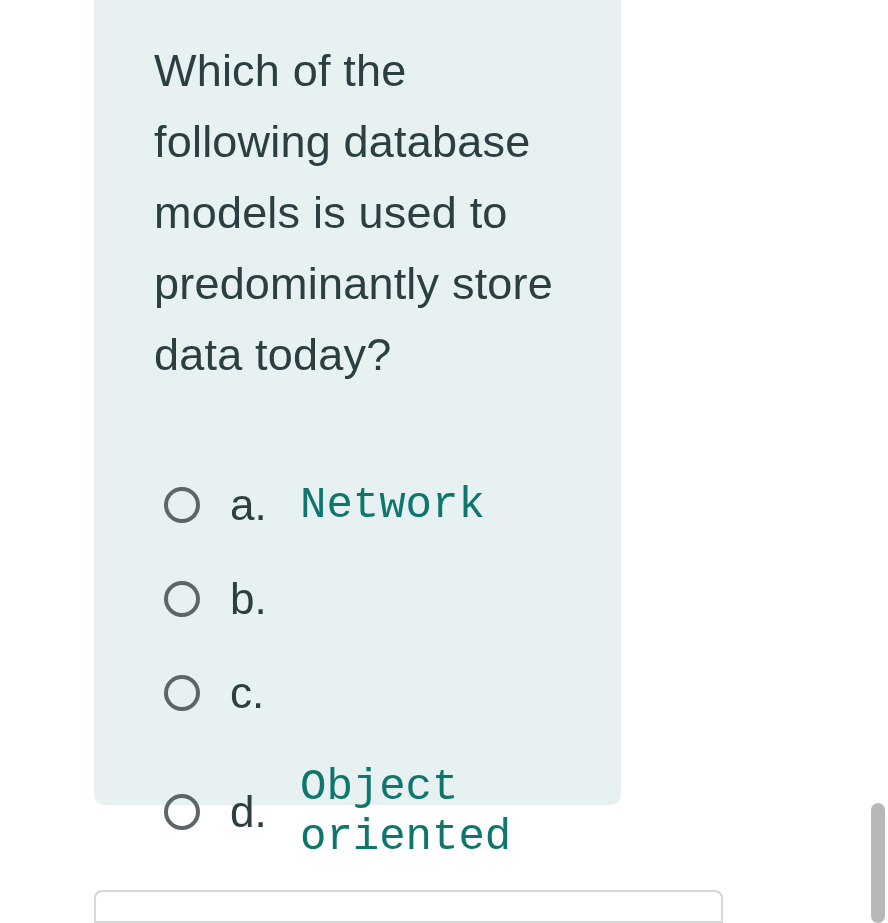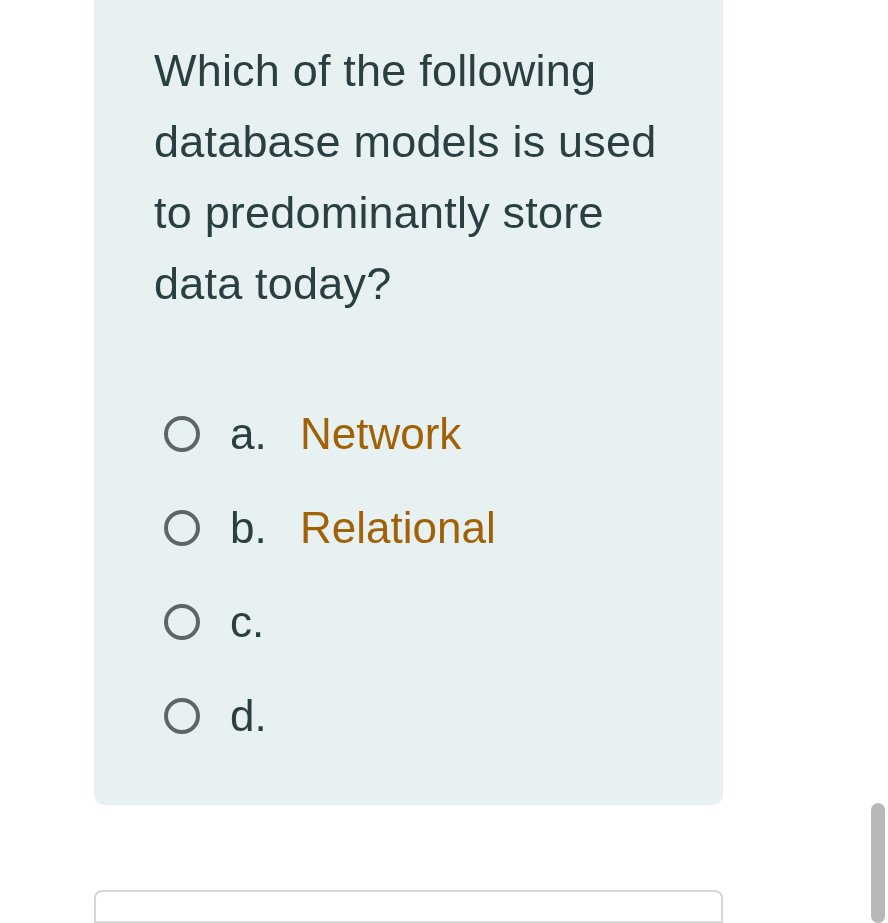--- a/index.html
+++ b/index.html
@@ -14,21 +14,21 @@
       background: #ffffff;
       font-family: "Century Gothic", "Avant Garde", "Futura", "Trebuchet MS", Arial, sans-serif;
       position: relative;
       overflow: hidden;
     }
     
     .question-card {
       position: absolute;
       left: 94px;
       top: 0;
-      width: 629px;
+      width: 527px;
       height: 805px;
       background: #e8f1f1;
       border-radius: 0 0 10px 10px;
       padding: 35px 55px 50px 60px;
     }
     
     .question-text {
       font-size: 45px;
       line-height: 1.58;
       color: #2a3f42;
@@ -61,22 +61,23 @@
     .option-letter {
       font-size: 44px;
       color: #2a3f42;
       width: 70px;
       flex-shrink: 0;
       font-weight: 400;
     }
     
     .option-text {
       font-size: 44px;
-      color: #a16207;
+      color: #0f766e;
       font-weight: 400;
+      font-family: Liberation Mono, monospace;
     }
     
     .bottom-box {
       position: absolute;
       left: 94px;
       top: 890px;
       width: 629px;
       height: 33px;
       border: 2px solid #d6d6d6;
       border-radius: 8px 8px 0 0;
@@ -110,31 +111,31 @@
   <div class="options">
     <div class="option-row">
       <div class="radio"></div>
       <div class="option-letter">a.</div>
       <div class="option-text">Network</div>
     </div>
 
     <div class="option-row">
       <div class="radio"></div>
       <div class="option-letter">b.</div>
-      <div class="option-text">Relational</div>
     </div>
 
     <div class="option-row">
       <div class="radio"></div>
       <div class="option-letter">c.</div>
     </div>
 
     <div class="option-row">
       <div class="radio"></div>
       <div class="option-letter">d.</div>
+      <div class="option-text">Object oriented</div>
     </div>
   </div>
 </div>
 
 <div class="bottom-box"></div>
 
 <div class="scrollbar-track">
   <div class="scrollbar-thumb"></div>
 </div>
 

